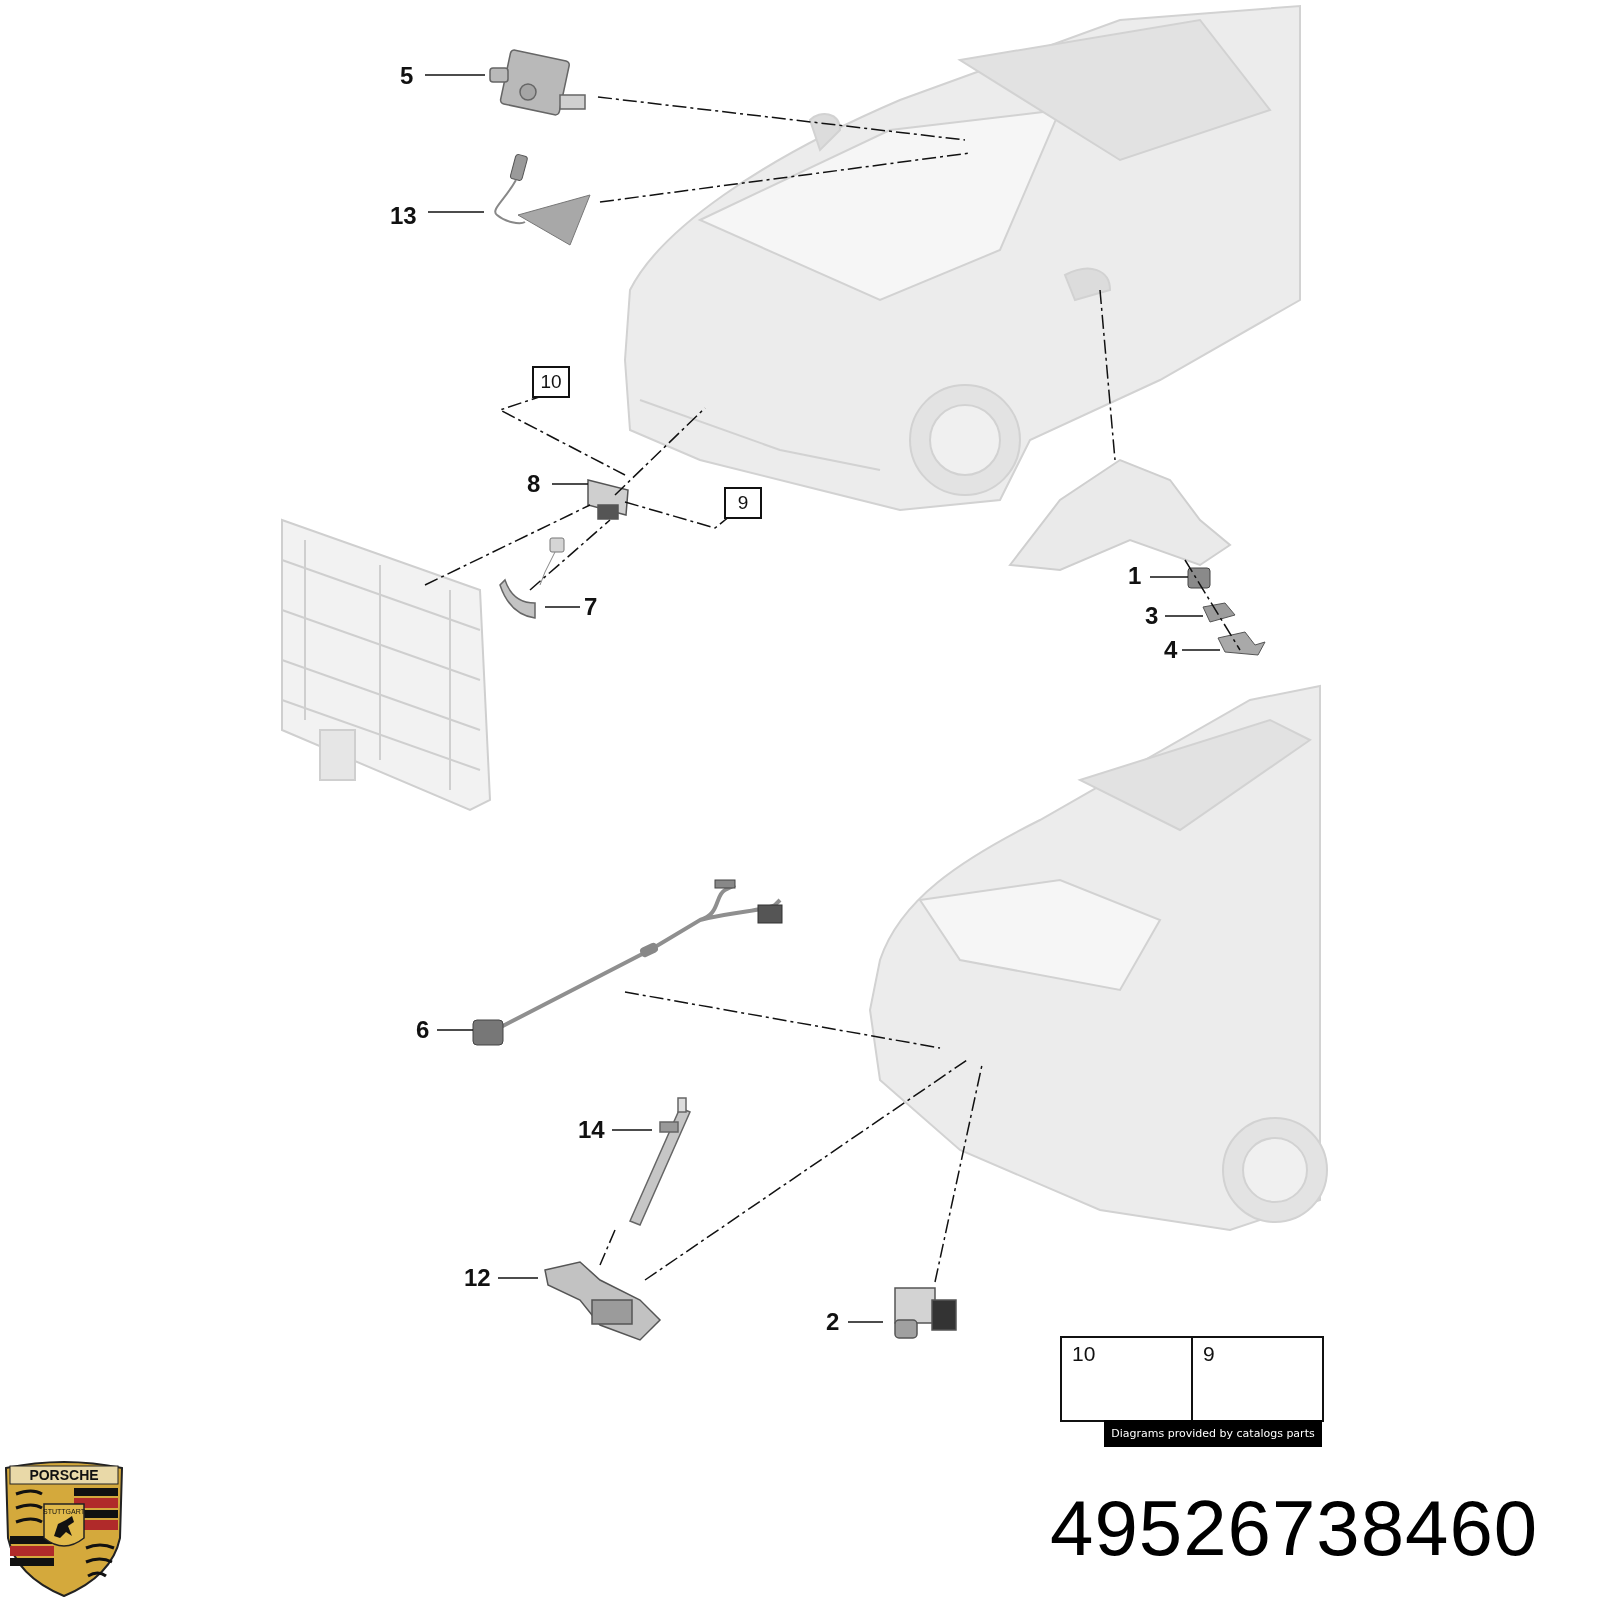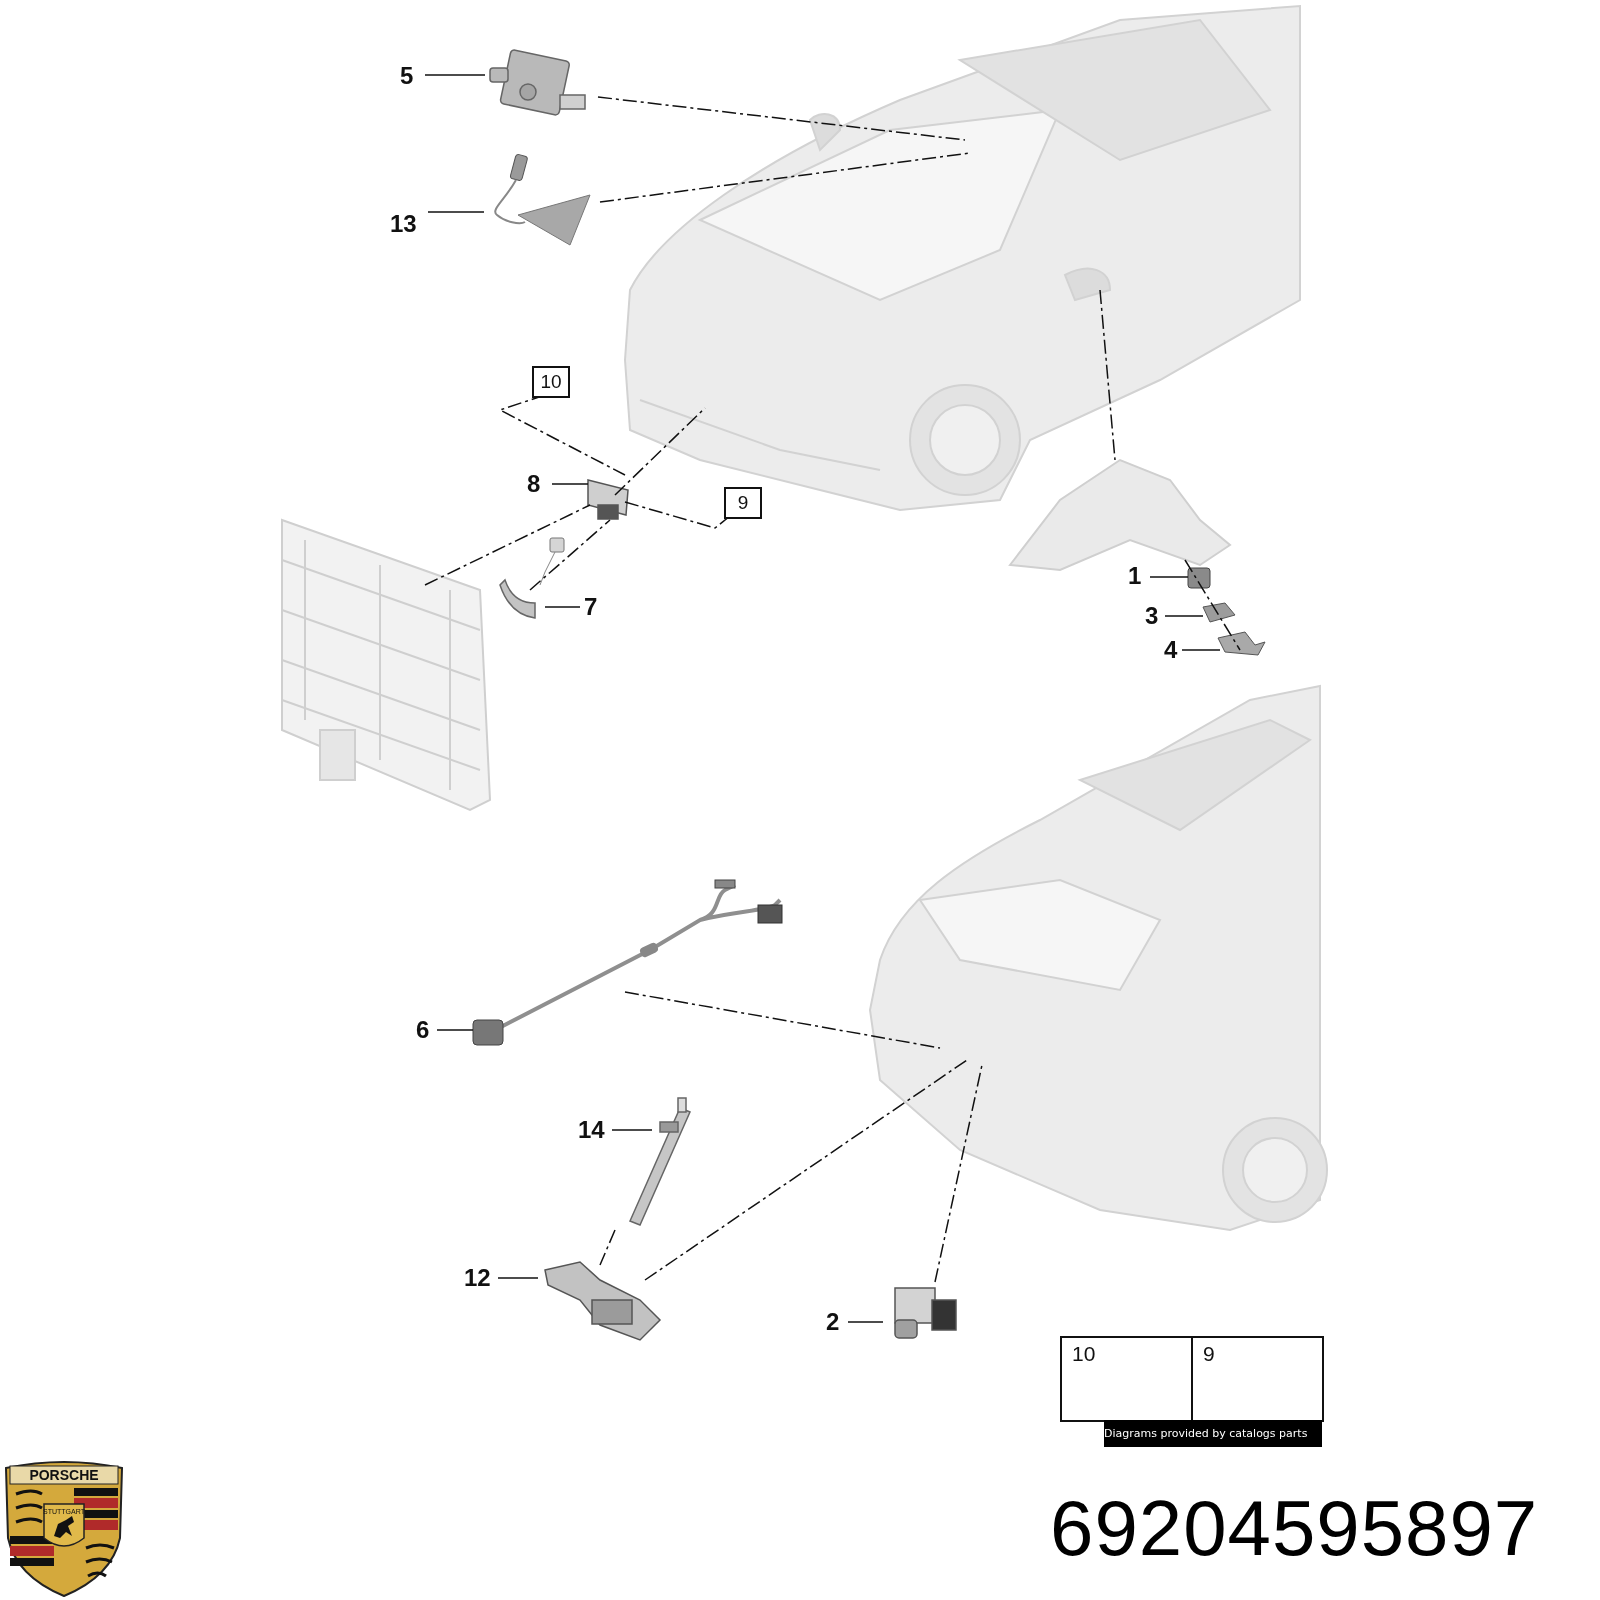--- a/index.html
+++ b/index.html
@@ -4,21 +4,21 @@
 <style>
   html, body { margin:0; padding:0; background:#ffffff; }
   body { width:1600px; height:1600px; position:relative; overflow:hidden; font-family:"Liberation Sans", sans-serif; }
   .canvas { position:absolute; left:0; top:0; width:1600px; height:1600px; }
   .callout { position:absolute; font-family:"Liberation Sans", sans-serif; font-weight:bold; font-size:24px; color:#111; line-height:24px; }
   .boxlabel { position:absolute; border:2px solid #111; background:#fff; font-size:19px; color:#111; text-align:center; line-height:28px; width:34px; height:28px; font-family:"Liberation Sans", sans-serif; }
   .legend { position:absolute; left:1060px; top:1336px; width:260px; height:82px; border:2px solid #111; display:flex; background:#fff; }
   .legend-cell { position:relative; flex:1; border-right:2px solid #111; }
   .legend-cell:last-child { border-right:none; }
   .legend-num { position:absolute; left:10px; top:4px; font-size:21px; color:#111; }
-  .credit { position:absolute; left:1104px; top:1420px; width:218px; height:27px; background:#000; color:#fff; font-family:"DejaVu Sans", sans-serif; font-size:11px; line-height:27px; text-align:left; }
+  .credit { position:absolute; left:1104px; top:1420px; width:218px; height:27px; background:#000; color:#fff; font-family:"DejaVu Sans", sans-serif; font-size:11px; line-height:27px; text-align:center; }
   .partno { position:absolute; left:1050px; top:1488px; font-family:"Liberation Sans", sans-serif; font-size:78px; color:#000; letter-spacing:1px; line-height:80px; }
   .logo { position:absolute; left:2px; top:1458px; width:124px; height:140px; }
 </style>
 </head>
 <body>
 
 <div class="canvas">
   <svg width="1600" height="1600" viewBox="0 0 1600 1600" style="position:absolute;left:0;top:0;">
 
     <g fill="#ececec" stroke="#d2d2d2" stroke-width="2">
@@ -140,21 +140,21 @@
       <path d="M1122,1378 L1138,1378 M1130,1370 L1130,1386" stroke="#666" stroke-width="2"></path>
     </g>
     <g>
       <rect x="1280" y="1350" width="42" height="14" rx="5" fill="#9a9a9a" transform="rotate(-25 1301 1357)"></rect>
       <ellipse cx="1262" cy="1380" rx="18" ry="24" fill="#b0b0b0" stroke="#777" transform="rotate(-20 1262 1380)"></ellipse>
       <circle cx="1262" cy="1380" r="5" fill="#888"></circle>
     </g>
   </svg>
 
   <span class="callout" style="left:400px;top:64px;">5</span>
-  <span class="callout" style="left:390px;top:212px;">13</span>
+  <span class="callout" style="left:390px;top:204px;">13</span>
   <span class="boxlabel" style="left:532px;top:366px;">10</span>
   <span class="callout" style="left:527px;top:472px;">8</span>
   <span class="boxlabel" style="left:724px;top:487px;">9</span>
   <span class="callout" style="left:584px;top:595px;">7</span>
   <span class="callout" style="left:1128px;top:564px;">1</span>
   <span class="callout" style="left:1145px;top:604px;">3</span>
   <span class="callout" style="left:1164px;top:638px;">4</span>
   <span class="callout" style="left:416px;top:1018px;">6</span>
   <span class="callout" style="left:578px;top:1118px;">14</span>
   <span class="callout" style="left:464px;top:1266px;">12</span>
@@ -181,14 +181,14 @@
     <rect x="8" y="78" width="44" height="8" fill="#111"></rect>
     <rect x="8" y="88" width="44" height="10" fill="#b02a2a"></rect>
     <rect x="8" y="100" width="44" height="8" fill="#111"></rect>
     <path d="M42,46 L82,46 L82,80 Q62,96 42,80 Z" fill="#e0b94a" stroke="#222" stroke-width="1.5"></path>
     <text x="62" y="56" text-anchor="middle" font-family="Liberation Sans, sans-serif" font-size="7" fill="#111">STUTTGART</text>
     <path d="M52,78 L56,66 L64,62 L70,58 L72,64 L66,68 L70,78 L64,74 L58,80 Z" fill="#111"></path>
     <path d="M14,36 Q30,30 40,36 M14,50 Q30,44 40,50 M14,64 Q30,58 40,64" stroke="#111" stroke-width="3" fill="none"></path>
     <path d="M84,90 Q98,84 112,90 M84,104 Q98,98 110,104 M86,118 Q96,112 104,118" stroke="#111" stroke-width="3" fill="none"></path>
   </svg>
 
-  <div class="partno">69204595897</div>
+  <div class="partno">49526738460</div>
 </div>
 
 </body></html>

